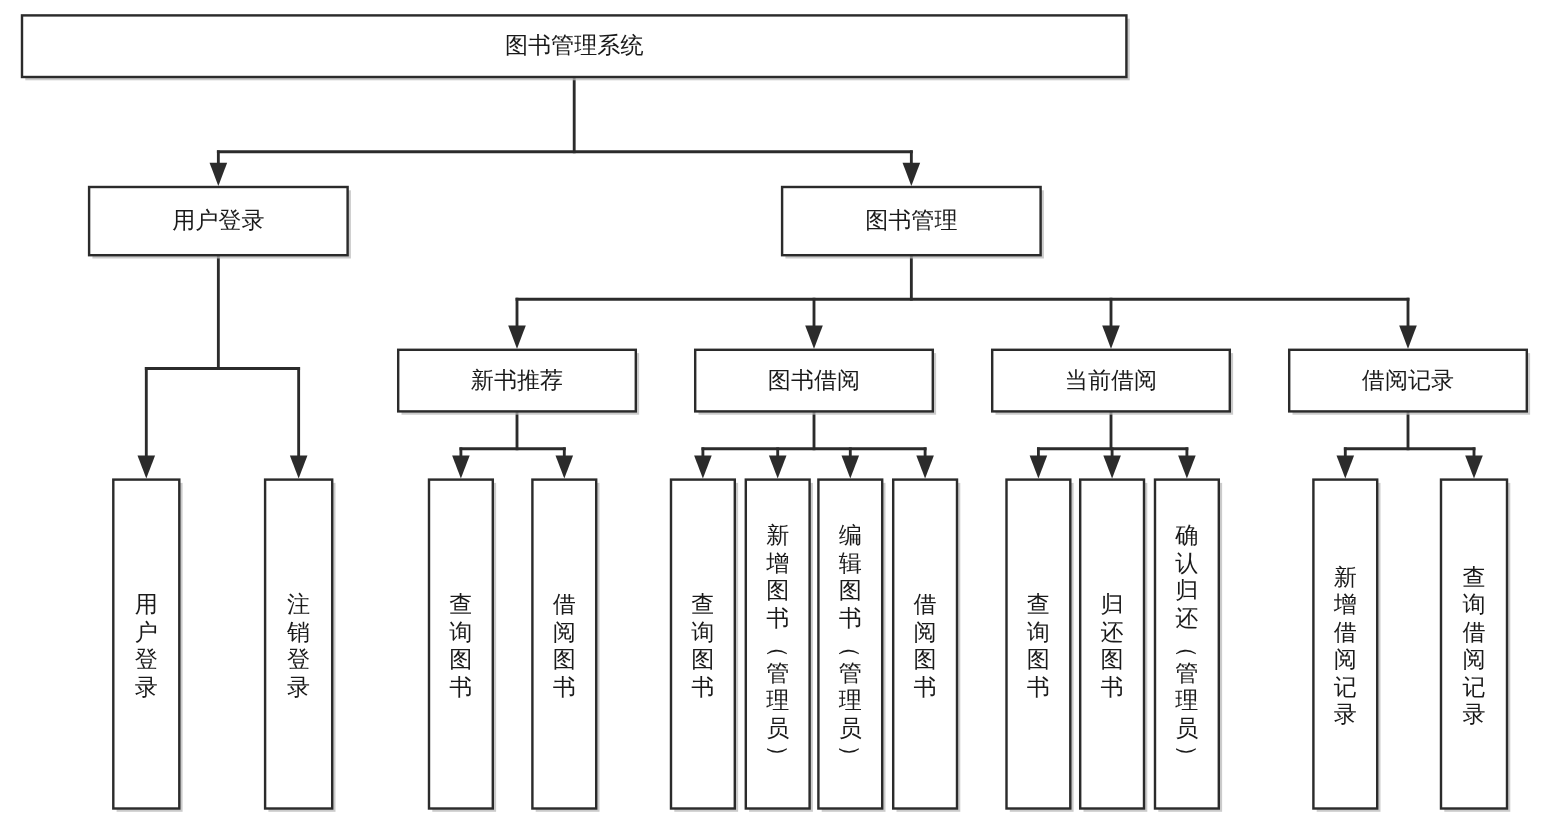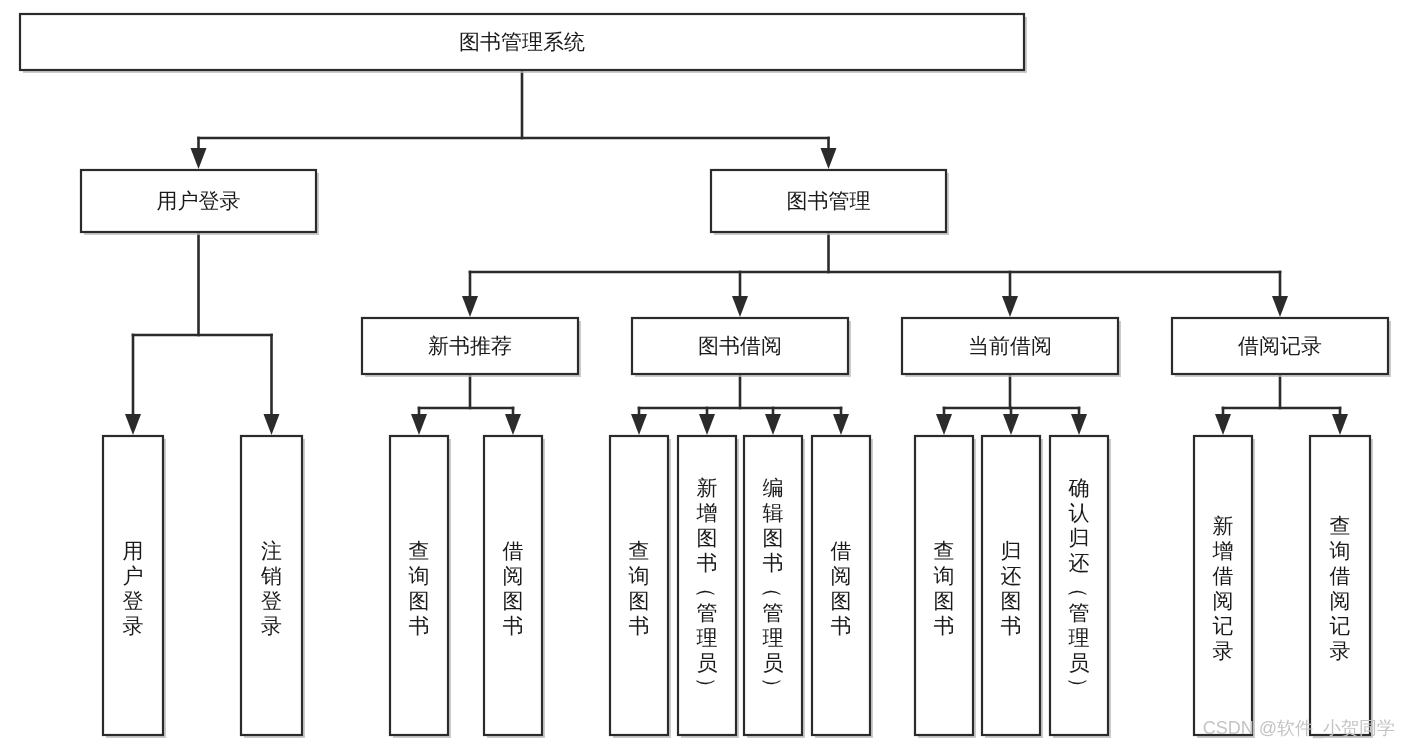--- a/index.html
+++ b/index.html
@@ -277,14 +277,13 @@
           <rect x="1310" y="436" width="60" height="299" class="node-box"></rect>
           <text x="1340" y="525" font-size="21" font-family="&quot;Liberation Sans&quot;,&quot;DejaVu Sans&quot;,sans-serif" fill="#1a1a1a" text-anchor="middle" dominant-baseline="central">查</text>
           <text x="1340" y="550" font-size="21" font-family="&quot;Liberation Sans&quot;,&quot;DejaVu Sans&quot;,sans-serif" fill="#1a1a1a" text-anchor="middle" dominant-baseline="central">询</text>
           <text x="1340" y="575" font-size="21" font-family="&quot;Liberation Sans&quot;,&quot;DejaVu Sans&quot;,sans-serif" fill="#1a1a1a" text-anchor="middle" dominant-baseline="central">借</text>
           <text x="1340" y="600" font-size="21" font-family="&quot;Liberation Sans&quot;,&quot;DejaVu Sans&quot;,sans-serif" fill="#1a1a1a" text-anchor="middle" dominant-baseline="central">阅</text>
           <text x="1340" y="625" font-size="21" font-family="&quot;Liberation Sans&quot;,&quot;DejaVu Sans&quot;,sans-serif" fill="#1a1a1a" text-anchor="middle" dominant-baseline="central">记</text>
           <text x="1340" y="650" font-size="21" font-family="&quot;Liberation Sans&quot;,&quot;DejaVu Sans&quot;,sans-serif" fill="#1a1a1a" text-anchor="middle" dominant-baseline="central">录</text>
         </g>
       </g>
   </svg>
-  <div class="watermark-text">CSDN @软件_小贺同学</div>
 </div>
 
 </body></html>

